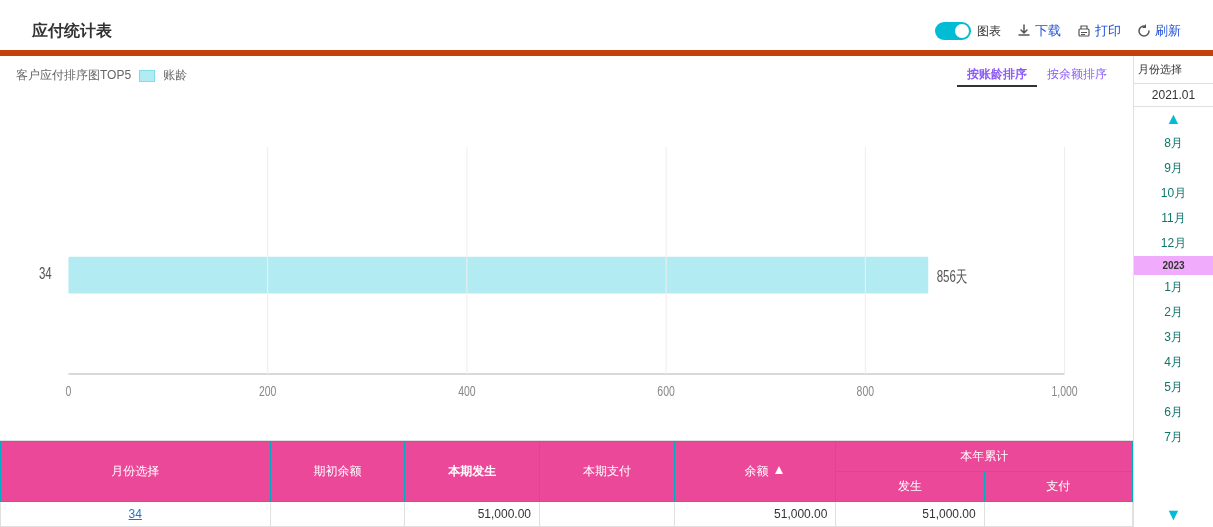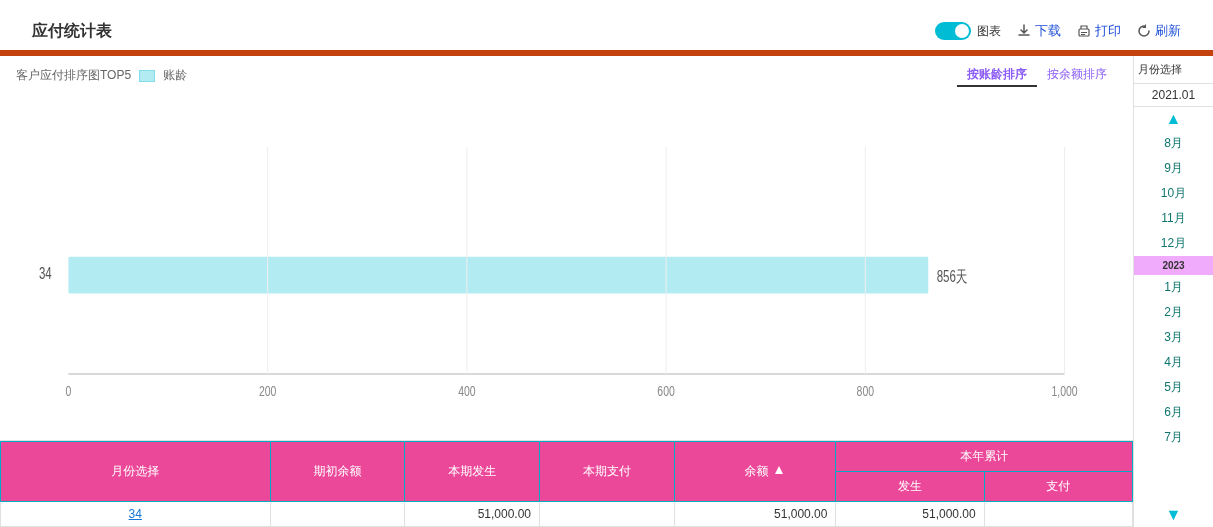--- a/index.html
+++ b/index.html
@@ -130,21 +130,21 @@
         </svg>
       </div>
 
       <div class="table-area">
         <div class="table-container">
           <table>
             <thead>
               <tr>
                 <th rowspan="2" style="width:200px;">月份选择</th>
                 <th rowspan="2" style="width:100px;">期初余额</th>
-                <th rowspan="2" style="width:100px;">本期发生</th>
+                <th rowspan="2" style="width:100px;font-weight:bold;">本期发生</th>
                 <th rowspan="2" style="width:100px;">本期支付</th>
                 <th rowspan="2" style="width:120px;padding-left:26px;">
                   <span>余额</span>
                   <svg width="10" height="10" viewBox="0 0 10 10" style="margin-left:2px;">
                       <polygon points="5,1 9,9 1,9" fill="#fff"></polygon>
                     </svg>
                 </th>
                 <th colspan="2">本年累计</th>
               </tr>
               <tr>

